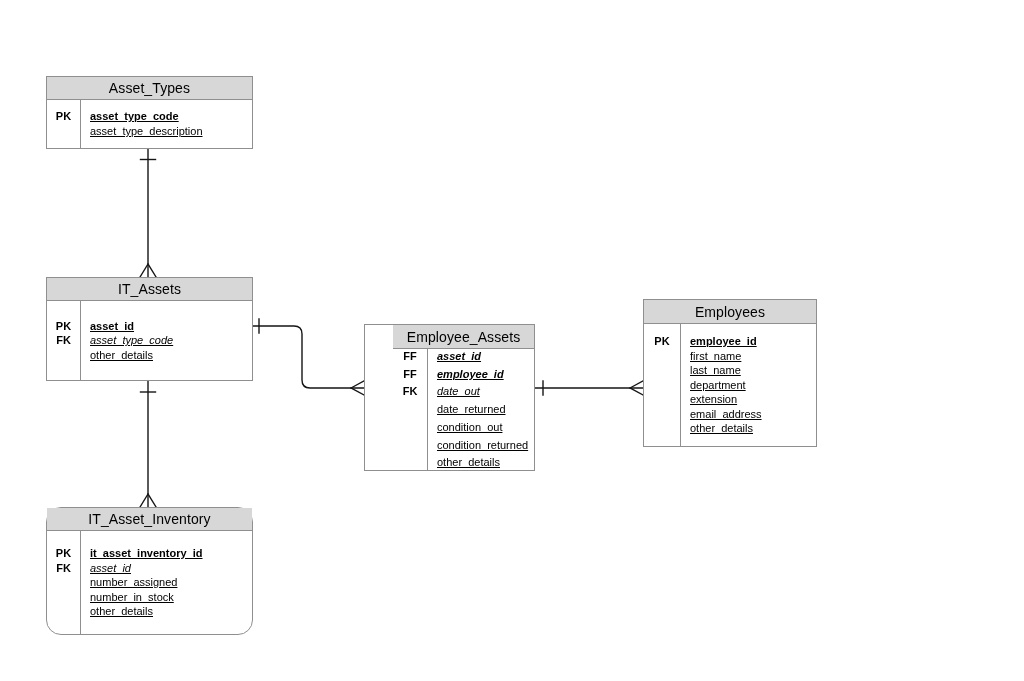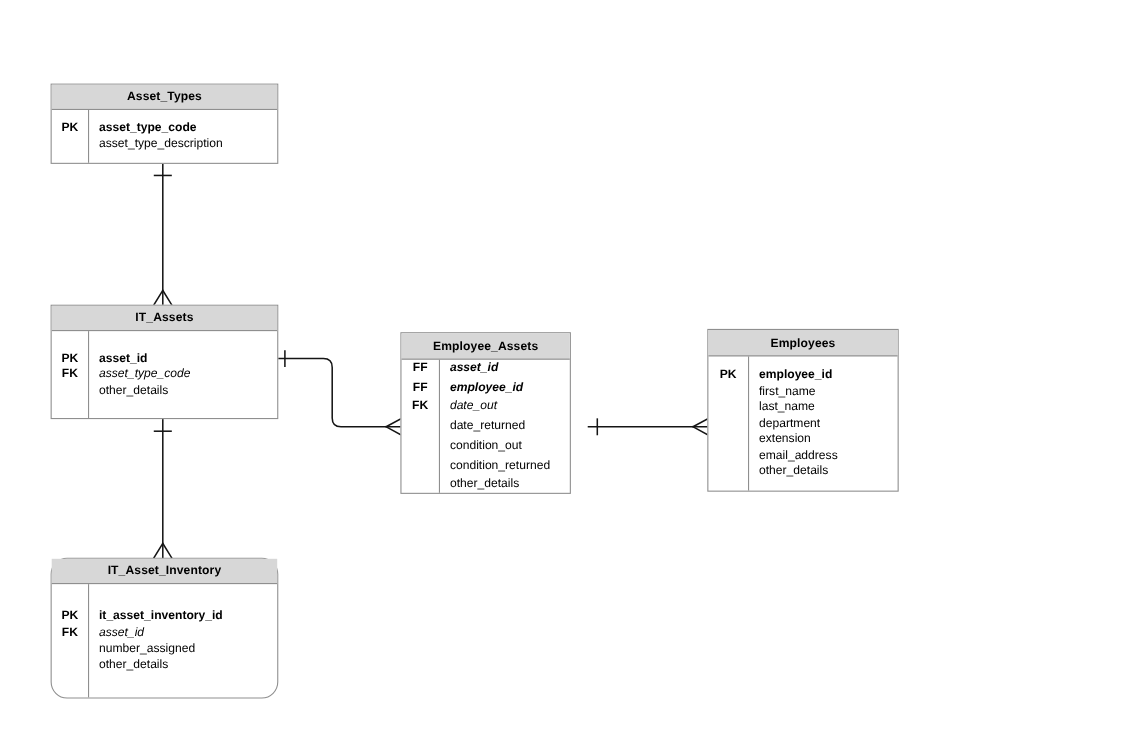--- a/index.html
+++ b/index.html
@@ -15,62 +15,62 @@
     position:absolute;
     background:#ffffff;
     border:1px solid #8f8f8f;
     box-sizing:border-box;
     font-size:11px;
     color:#000000;
   }
   .entity-header{
     background:#d7d7d7;
     border-bottom:1px solid #8f8f8f;
-    font-weight:bold;
+    font-weight:normal;
     display:flex;align-items:center;justify-content:center;
-    font-size:11px;
+    font-size:14px;
     letter-spacing:.1px;
   }
   .entity-body{
     position:relative;
     display:flex;flex-direction:column;justify-content:center;
     box-sizing:border-box;
   }
   .entity-body::before{
     content:"";position:absolute;left:var(--kw);top:0;bottom:0;
     width:1px;background:#8f8f8f;
   }
   .entity-row{
     display:flex;align-items:center;
     line-height:14.6px;height:14.6px;
     white-space:nowrap;
   }
   .key-cell{
     width:var(--kw);flex:0 0 var(--kw);
     text-align:center;font-weight:bold;
   }
-  .attr-cell{padding-left:10px;}
+  .attr-cell{padding-left:10px;text-decoration:underline;}
   .em-bold{font-weight:bold;}
   .em-italic{font-style:italic;}
   .em-bold-italic{font-weight:bold;font-style:italic;}
 
   
   #entity-0{left:46px;top:76px;width:207px;--kw:33px;}
   #entity-0 .entity-header{height:22px;}
   #entity-0 .entity-body{height:48px;}
 
   #entity-1{left:46px;top:277px;width:207px;--kw:33px;}
   #entity-1 .entity-header{height:22px;}
   #entity-1 .entity-body{height:79px;}
 
   #entity-2{left:46px;top:507px;width:207px;border-radius:15px;--kw:33px;}
   #entity-2 .entity-header{height:22px;}
   #entity-2 .entity-body{height:103px;}
 
-  #entity-3{left:364px;top:302px;width:155px;--kw:34px;}
+  #entity-3{left:364px;top:324px;width:171px;padding-left:28px;--kw:34px;}
   #entity-3 .entity-header{height:23px;}
   #entity-3 .entity-body{height:121px;justify-content:space-between;}
 
   #entity-4{left:643px;top:299px;width:174px;--kw:36px;}
   #entity-4 .entity-header{height:23px;}
   #entity-4 .entity-body{height:122px;}
 </style>
 </head>
 <body>
 
@@ -145,20 +145,24 @@
         <div class="entity-row">
           <span class="key-cell">FK</span>
           <span class="attr-cell em-italic">asset_id</span>
         </div>
         <div class="entity-row">
           <span class="key-cell"></span>
           <span class="attr-cell em-none">number_assigned</span>
         </div>
         <div class="entity-row">
           <span class="key-cell"></span>
+          <span class="attr-cell em-none">number_in_stock</span>
+        </div>
+        <div class="entity-row">
+          <span class="key-cell"></span>
           <span class="attr-cell em-none">other_details</span>
         </div>
       </div>
   </div>
 
   <div class="entity" id="entity-3">
     <div class="entity-header">Employee_Assets</div>
     <div class="entity-body">
         <div class="entity-row">
           <span class="key-cell">FF</span>

